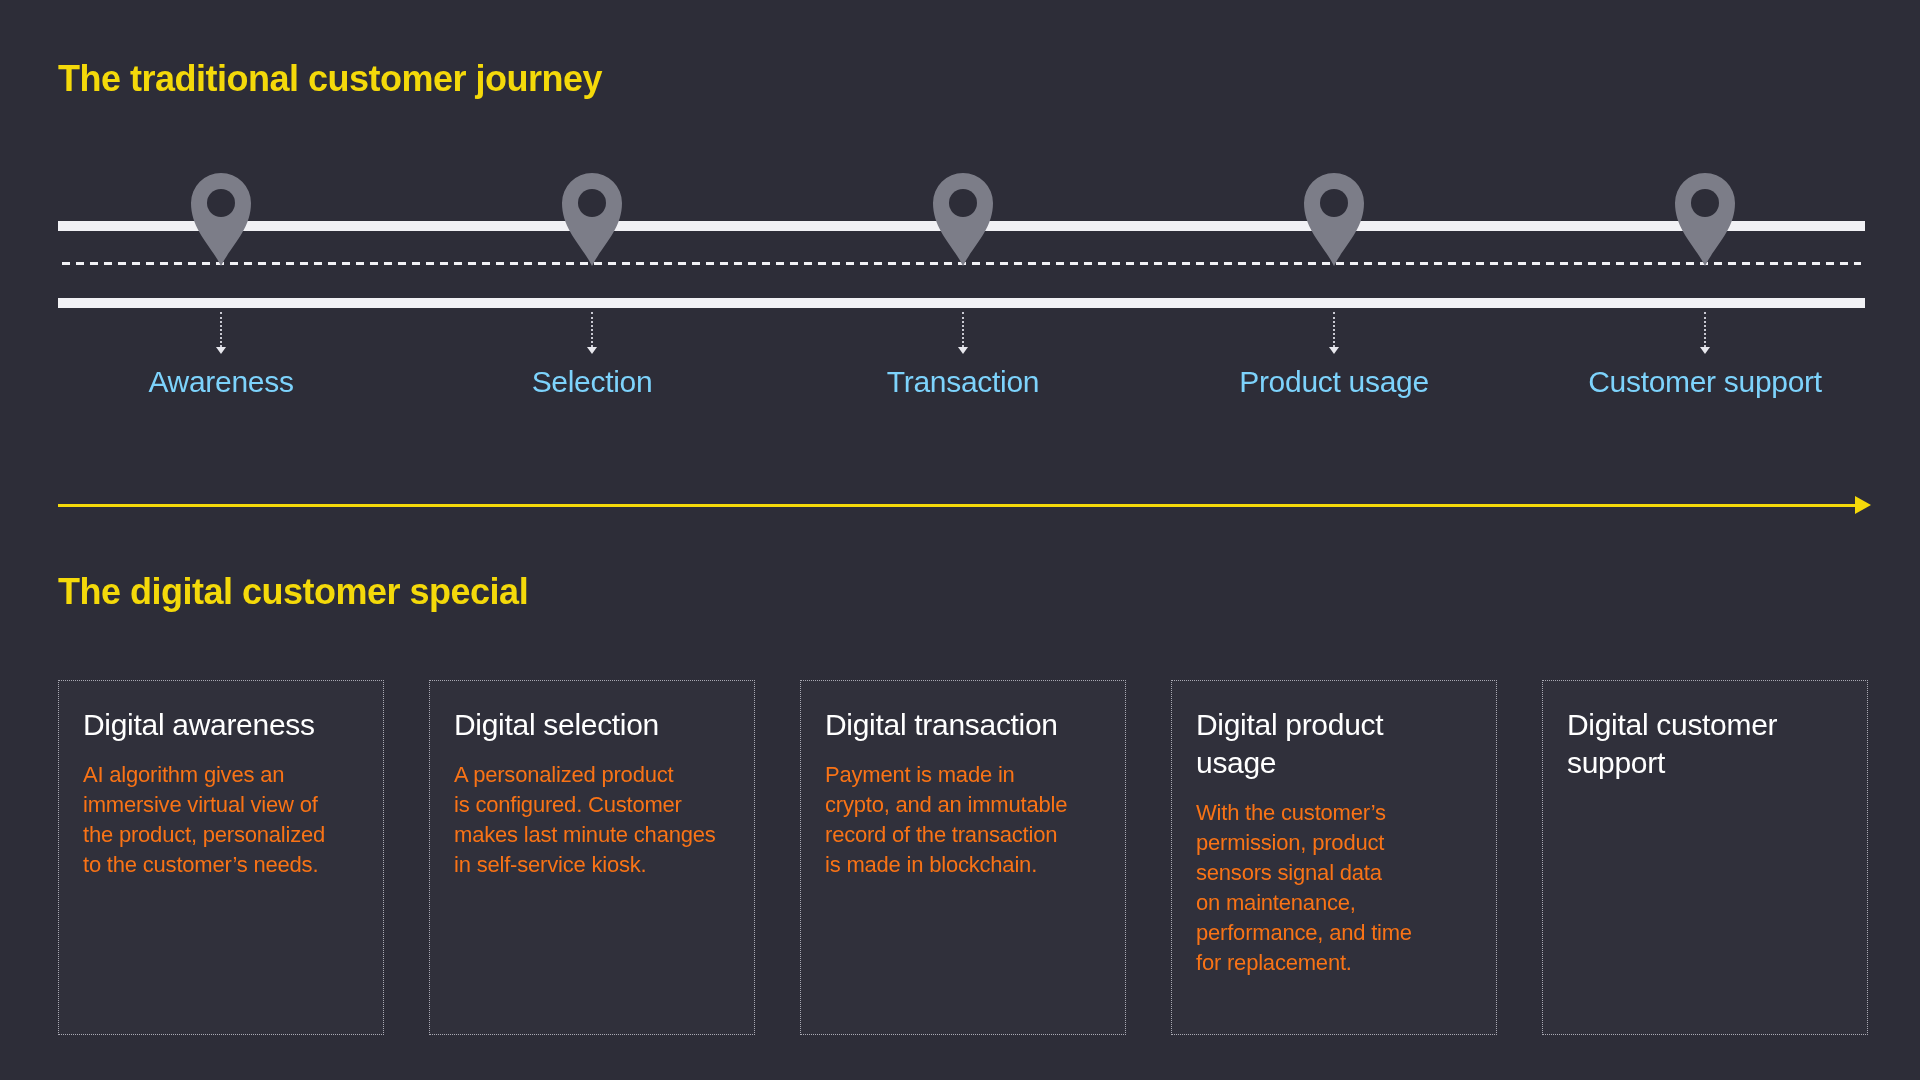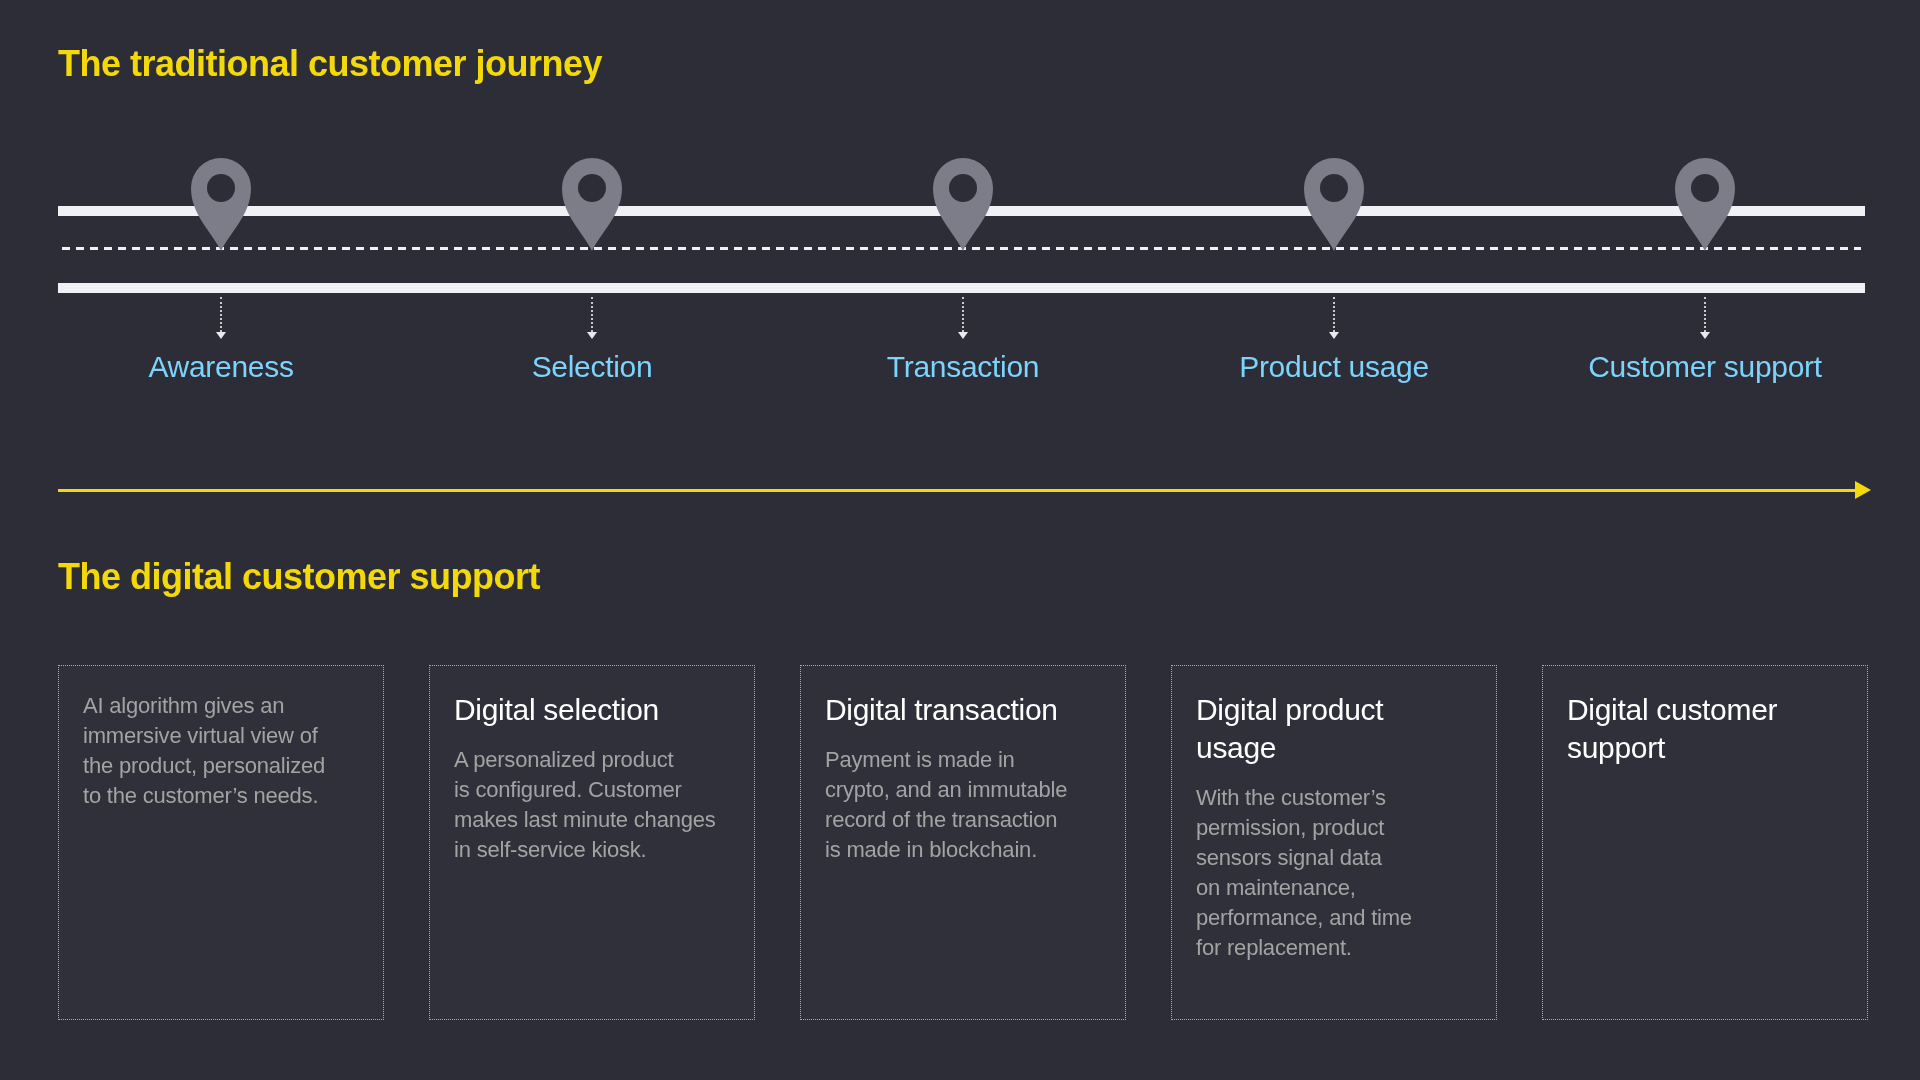--- a/index.html
+++ b/index.html
@@ -3,21 +3,21 @@
 <meta charset="utf-8">
 <style>
   * { margin: 0; padding: 0; box-sizing: border-box; }
   html, body { width: 1920px; height: 1080px; }
   body {
     position: relative;
     background: #2D2D38;
     font-family: "Liberation Sans", "DejaVu Sans", sans-serif;
     overflow: hidden;
   }
-  .page { position: absolute; inset: 0; width: 1920px; height: 952px; }
+  .page { position: absolute; inset: 0; width: 1920px; height: 952px; margin-top: 15px; }
 
   
   .section-title {
     position: absolute;
     left: 58px;
     font-size: 36px;
     font-weight: 700;
     letter-spacing: -0.5px;
     color: #F4D90A;
     line-height: 1.2;
@@ -94,21 +94,21 @@
   .card-heading {
     color: #FFFFFF;
     font-size: 30px;
     font-weight: 400;
     line-height: 38px;
     letter-spacing: -0.3px;
     margin-bottom: 16px;
     white-space: pre-line;
   }
   .card-body {
-    color: #a3a3a3;
+    color: #f97316;
     font-size: 22px;
     line-height: 30px;
     letter-spacing: -0.2px;
     white-space: pre-line;
   }
 </style>
 </head>
 <body>
 
 <div class="page">
@@ -169,23 +169,24 @@
     <div class="connector"></div>
     <div class="connector-arrow"></div>
     <div class="stage-label">Customer support</div>
   </div>
 
   <div class="flow-arrow">
     <div class="flow-arrow-line"></div>
     <div class="flow-arrow-head"></div>
   </div>
 
-  <div class="section-title title-digital">The digital customer support</div>
+  <div class="section-title title-digital">The digital customer special</div>
 
   <div class="card card-1">
+    <div class="card-heading">Digital awareness</div>
     <div class="card-body">AI algorithm gives an
 immersive virtual view of
 the product, personalized
 to the customer’s needs.</div>
   </div>
 
   <div class="card card-3">
     <div class="card-heading">Digital transaction</div>
     <div class="card-body">Payment is made in
 crypto, and an immutable

